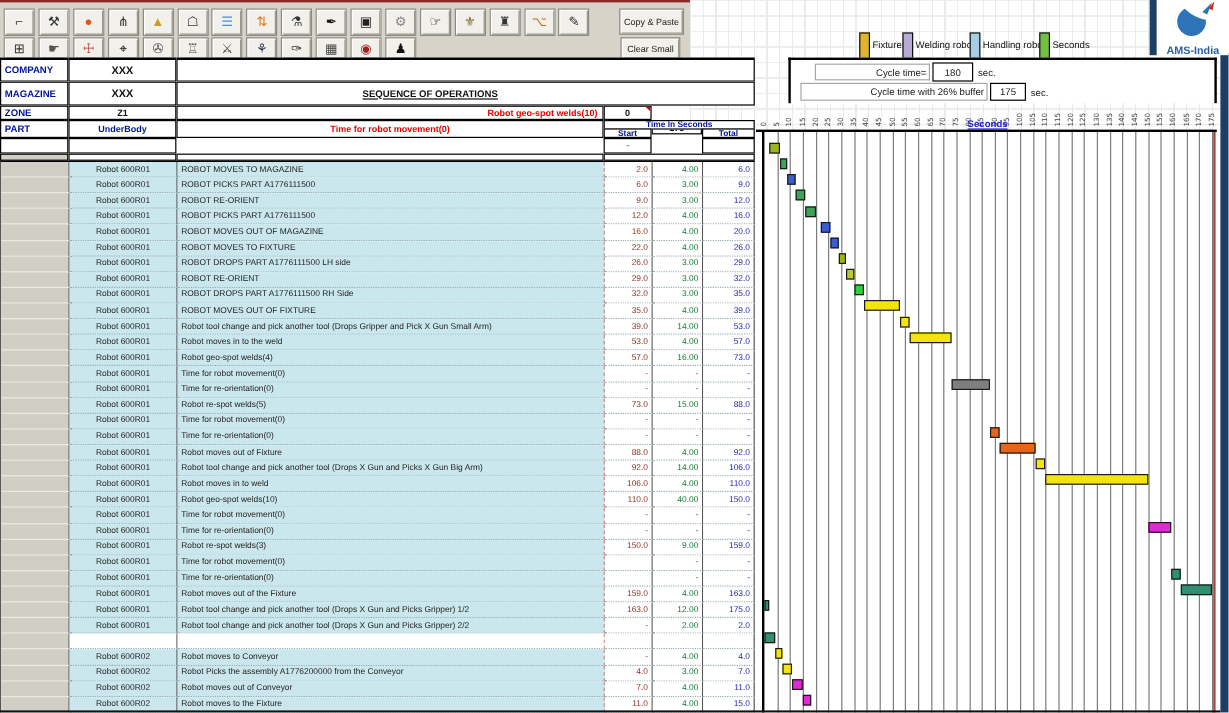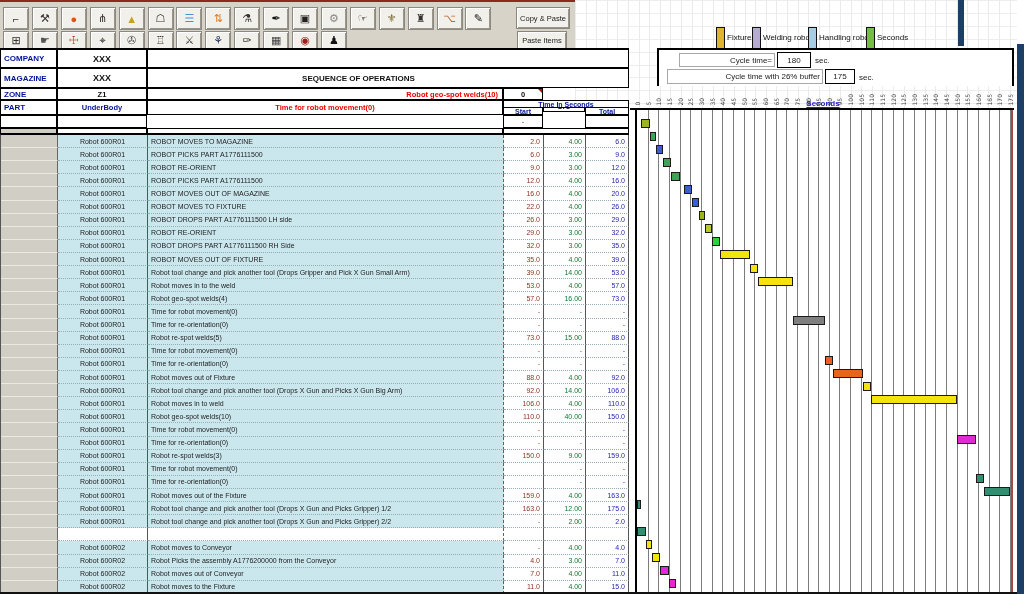--- a/index.html
+++ b/index.html
@@ -160,27 +160,36 @@
           <span style="color: rgb(68, 68, 68);">▦</span>
         </div>
         <div class="tbtn" style="left: 292px; top: 29px; height: 17px;">
           <span style="color: rgb(160, 32, 32);">◉</span>
         </div>
         <div class="tbtn" style="left: 320.9px; top: 29px; height: 17px;">
           <span style="color: rgb(17, 17, 17);">♟</span>
         </div>
       </div>
     <div class="tbig" style="left:516px;top:5px;width:52px;height:20px;">Copy &amp; Paste</div>
-    <div class="tbig" style="left:517px;top:29px;width:48px;height:17px;">Paste Items</div>
+    <div class="tbig" style="left:517px;top:29px;width:48px;height:17px;">Clear Small</div>
   </div>
 
   <div id="sheetgrid" class="abs"></div>
 
   <div id="navy-top" class="abs"></div>
   <div id="navy-right" class="abs"></div>
+  <div id="logo-box" class="abs">
+    <svg width="56" height="34" viewBox="0 0 56 34">
+      <circle cx="27" cy="18" r="12" fill="#2e72b8"></circle>
+      <ellipse cx="33" cy="10" rx="13" ry="4.5" fill="#ffffff" transform="rotate(24 33 10)"></ellipse>
+      <path d="M36 10 L44 2 L40 12 Z" fill="#2e72b8"></path>
+      <path d="M41 7 L46 1 L44.5 8.5 Z" fill="#d03020"></path>
+    </svg>
+    <div id="logo-text">AMS-India</div>
+  </div>
 
   <div id="legend">
       <div class="lg-sw" style="left: 716px; top: 27px; background: rgb(226, 179, 46);"></div>
       <div class="lg-lb" style="left: 727px; top: 33px;">Fixtures</div>
       <div class="lg-sw" style="left: 752px; top: 27px; background: rgb(182, 171, 208);"></div>
       <div class="lg-lb" style="left: 763px; top: 33px;">Welding robot</div>
       <div class="lg-sw" style="left: 808px; top: 27px; background: rgb(166, 205, 226);"></div>
       <div class="lg-lb" style="left: 819px; top: 33px;">Handling robot</div>
       <div class="lg-sw" style="left: 866px; top: 27px; background: rgb(114, 191, 68);"></div>
       <div class="lg-lb" style="left: 877px; top: 33px;">Seconds</div>
@@ -301,21 +310,21 @@
       <div class="gbar" title="Robot moves to the Fixture" style="left: 23.4457px; width: 8.52571px; top: 455.998px; background: rgb(224, 42, 214);"></div>
       <div class="gbar" title="(next operation, partially visible)" style="left: 31.9714px; width: 7.46px; top: 469.145px; background: rgb(224, 42, 214);"></div>
     </div>
 
   <div class="hcell navy" style="left:0;top:48px;width:57px;height:20px;padding-left:3px;border-top:2px solid #000;">COMPANY</div>
   <div class="hcell ctr" style="left:57px;top:48px;width:90px;height:20px;font-size:9px;border-top:2px solid #000;">XXX</div>
   <div class="hcell" style="left:147px;top:48px;width:482px;height:20px;border-top:2px solid #000;"></div>
 
   <div class="hcell navy" style="left:0;top:68px;width:57px;height:20px;padding-left:3px;">MAGAZINE</div>
   <div class="hcell ctr" style="left:57px;top:68px;width:90px;height:20px;font-size:9px;">XXX</div>
-  <div class="hcell ctr" style="left:147px;top:68px;width:482px;height:20px;padding-right:59px;">SEQUENCE OF OPERATIONS</div>
+  <div class="hcell ctr" style="left:147px;top:68px;width:482px;height:20px;text-decoration:underline;padding-right:59px;">SEQUENCE OF OPERATIONS</div>
 
   <div class="hcell navy" style="left:0;top:88px;width:57px;height:12px;padding-left:3px;">ZONE</div>
   <div class="hcell ctr" style="left:57px;top:88px;width:90px;height:12px;font-size:7.5px;">Z1</div>
   <div class="hcell rt red" style="left:147px;top:88px;width:356px;height:12px;font-size:7.5px;">Robot geo-spot welds(10)</div>
   <div class="hcell ctr tri" style="left:503px;top:88px;width:40px;height:12px;font-size:7.5px;">0</div>
   <div class="hcell ctr tri" style="left:543px;top:88px;width:42px;height:12px;font-size:7.5px;">175</div>
   <div class="hcell ctr tri" style="left:585px;top:88px;width:44px;height:12px;font-size:7.5px;">5</div>
 
   <div class="hcell navy" style="left:0;top:100px;width:57px;height:15px;padding-left:3px;">PART</div>
   <div class="hcell ctr navy" style="left:57px;top:100px;width:90px;height:15px;font-size:7.5px;">UnderBody</div>

